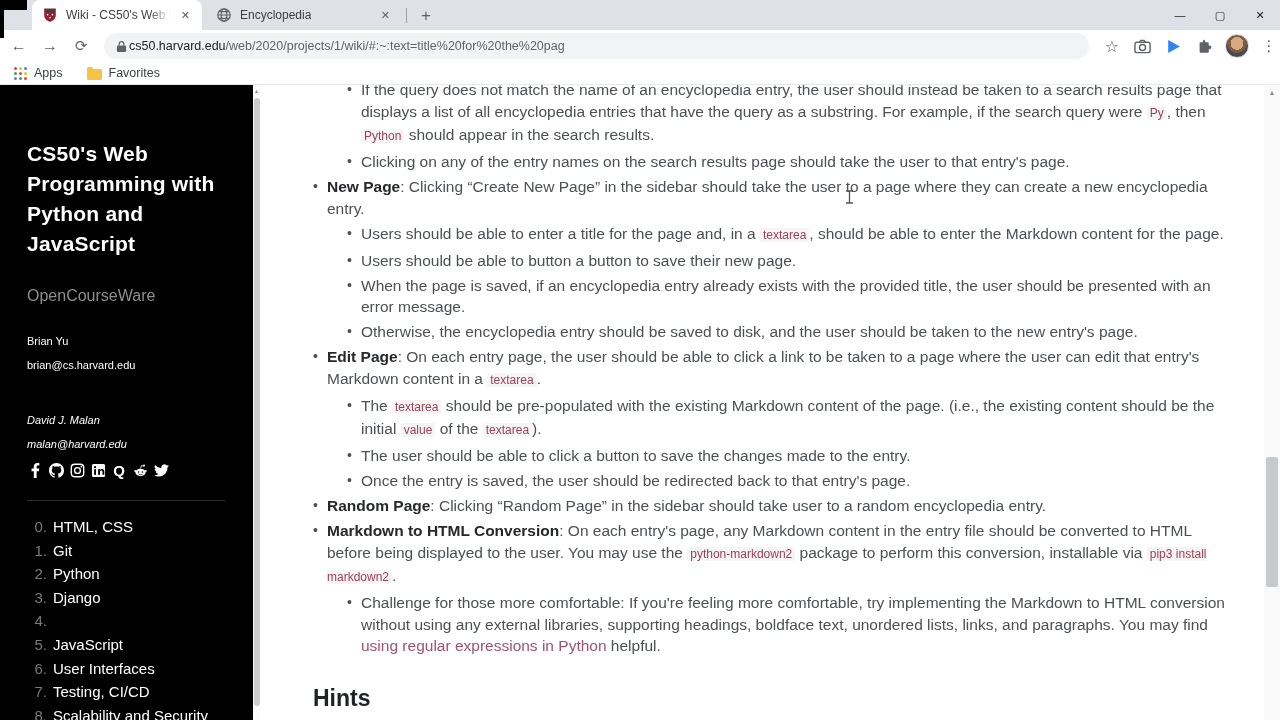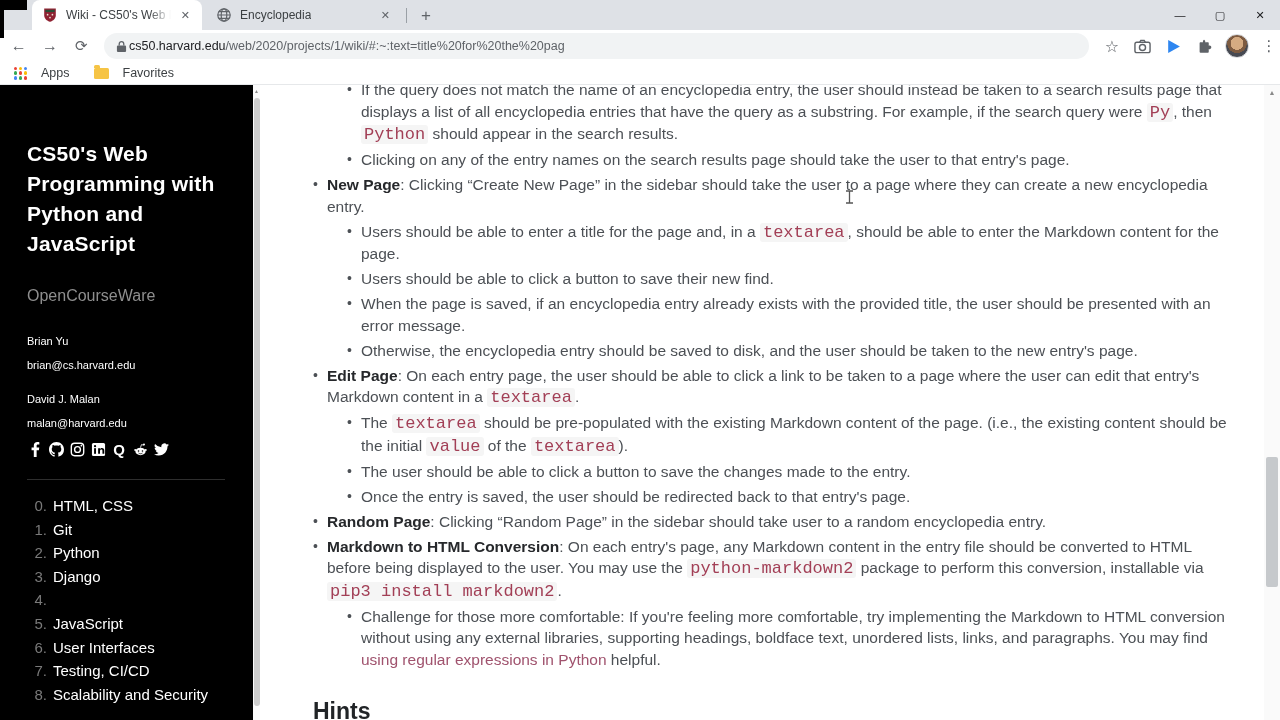--- a/index.html
+++ b/index.html
@@ -47,37 +47,37 @@
   .tb-icon svg { width:17px; height:17px; display:block; }
   .star { font-size:16px; color:#5f6368; }
   .avatar { width:24px; height:24px; border-radius:50%;
     background:radial-gradient(circle at 50% 38%, #d5ab82 0 36%, #7d5b41 37% 55%, #474a52 56% 100%);
     border:1px solid #dadce0; }
   .dots { font-size:15px; color:#5f6368; letter-spacing:0; }
 
   
   .bookmarks { position:absolute; top:62px; left:0; width:1280px; height:23px; background:#fff;
     display:flex; align-items:center; gap:24px; padding-left:14px; border-bottom:1px solid #e6e8ea; }
-  .bm-item { display:flex; align-items:center; gap:14px; font-size:12.5px; color:#3c4043; }
+  .bm-item { display:flex; align-items:flex-end; gap:7px; font-size:12.5px; color:#3c4043; }
   .apps-grid { width:13px; height:13px; display:grid; grid-template-columns:repeat(3,1fr); gap:1.5px; }
   .apps-grid i { border-radius:50%; }
   .folder-icon { width:15px; height:11px; background:#f6c445; border-radius:1.5px; position:relative; }
   .folder-icon::before { content:""; position:absolute; top:-2.5px; left:0; width:6px; height:3px;
     background:#f6c445; border-radius:1.5px 1.5px 0 0; }
 
   
   .page { position:absolute; top:85px; left:0; width:1280px; height:635px; background:#fff; }
 
   
   .sidebar { position:absolute; left:0; top:0; width:253px; height:635px; background:#000;
     color:#fff; padding:54px 0 0 27px; overflow:hidden; }
   .course-title { font-size:21px; font-weight:bold; line-height:30px; width:195px; letter-spacing:.2px; }
   .subtitle { margin-top:28px; font-size:16px; color:#8e8e8e; }
   .inst { margin-top:24px; }
-  .inst + .inst { margin-top:10px; }
+  .inst + .inst { margin-top:31px;font-style:italic; }
   .inst div { font-size:11px; line-height:24px; }
   .social-row { margin-top:6px; display:flex; align-items:center; gap:5px; }
   .social-row .sic { width:16px; height:16px; display:inline-flex; align-items:center; justify-content:center; }
   .social-row .sic svg { width:15px; height:15px; display:block; }
   .social-row .sic .txt { color:#fff; font-weight:bold; font-size:15px; line-height:1; }
   .side-divider { width:198px; height:1px; background:#2e2e2e; margin:22px 0 14px 0; }
   .nav-row { display:flex; align-items:baseline; font-size:15px; line-height:23.6px; cursor:pointer; }
   .nav-num { width:20px; text-align:right; color:#7a7a7a; flex:0 0 20px; }
   .nav-label { margin-left:6px; color:#fff; white-space:nowrap; }
 
@@ -93,21 +93,21 @@
 
   
   .main { position:absolute; left:260px; top:0; width:1004px; height:635px; overflow:hidden;
     padding:0 28px 0 53px; }
   .main-inner { margin-top:-6px; }
   .li { display:flex; margin-bottom:3.5px; color:#4c5055; font-size:15.5px; line-height:21.5px; }
   .li .marker { flex:0 0 14px; color:#4c5055; font-size:14px; }
   .li.lvl2 { margin-left:34px; }
   .litext { flex:1; }
   .seg-b { font-weight:bold; color:#26282b; }
-  .seg-c { font-family:Liberation Mono, monospace; font-size:17px;
+  .seg-c { font-family:Liberation Sans, sans-serif; font-size:12px;
     color:#a23f56; background:#f5f5f5; padding:0 3px; border-radius:3px;text-align:center; }
   .seg-a { color:#a0536e; cursor:pointer; }
   h2.content-h { font-size:23px; font-weight:bold; color:#212427; line-height:30px; margin:26px 0 18px 0; }
   .text-cursor { position:absolute; left:585px; top:105px; width:9px; height:14px; }
   .text-cursor svg { display:block; }
 </style>
 </head>
 <body>
 
 <div class="window">
@@ -336,21 +336,21 @@
             <div class="li lvl1">
               <span class="marker">•</span>
               <div class="litext"><span class="seg-b">New Page</span><span>: Clicking “Create New Page” in the sidebar should take the user to a page where they can create a new encyclopedia entry.</span></div>
             </div>
             <div class="li lvl2">
               <span class="marker">•</span>
               <div class="litext"><span>Users should be able to enter a title for the page and, in a </span><span class="seg-c">textarea</span><span>, should be able to enter the Markdown content for the page.</span></div>
             </div>
             <div class="li lvl2">
               <span class="marker">•</span>
-              <div class="litext"><span>Users should be able to click a button to save their new find.</span></div>
+              <div class="litext"><span>Users should be able to button a button to save their new page.</span></div>
             </div>
             <div class="li lvl2">
               <span class="marker">•</span>
               <div class="litext"><span>When the page is saved, if an encyclopedia entry already exists with the provided title, the user should be presented with an error message.</span></div>
             </div>
             <div class="li lvl2">
               <span class="marker">•</span>
               <div class="litext"><span>Otherwise, the encyclopedia entry should be saved to disk, and the user should be taken to the new entry's page.</span></div>
             </div>
             <div class="li lvl1">

